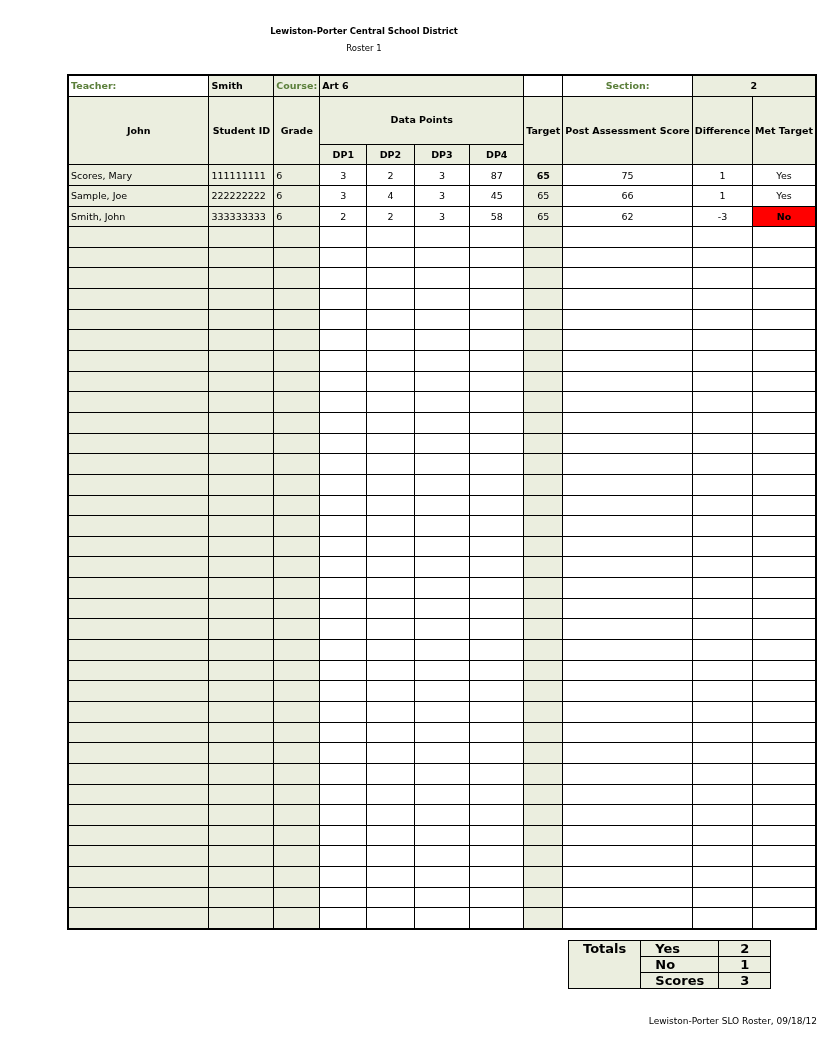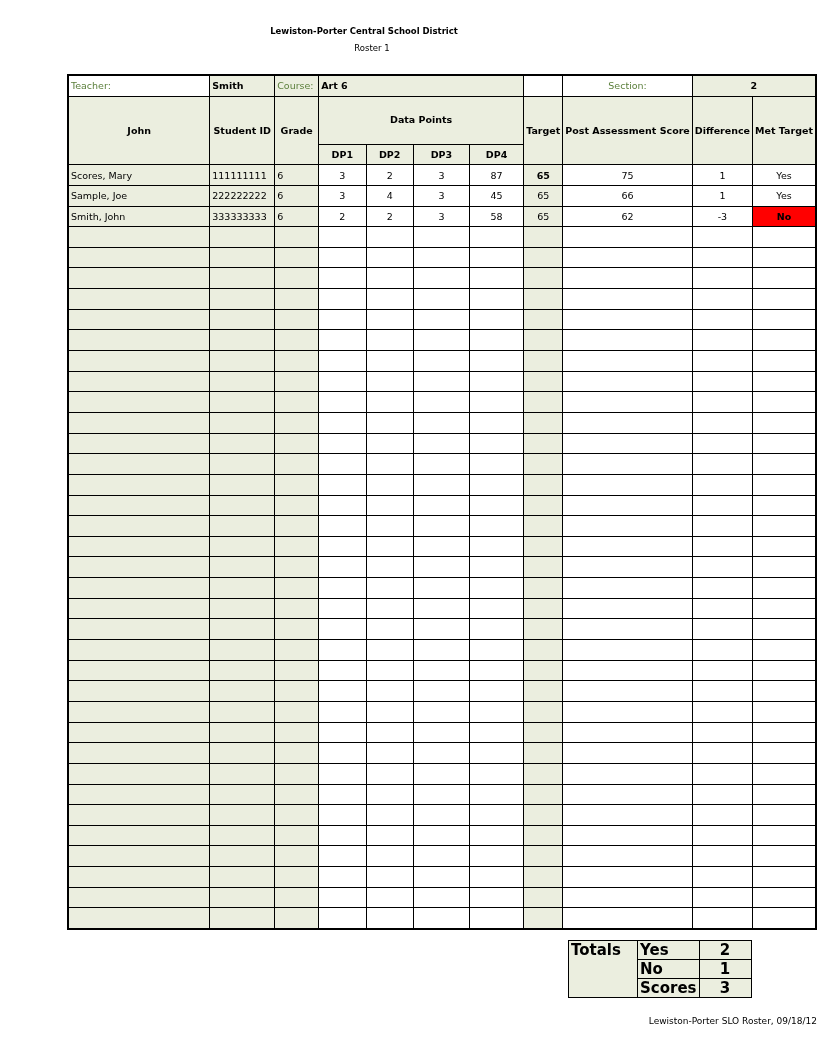--- a/index.html
+++ b/index.html
@@ -1,31 +1,31 @@
 <!DOCTYPE html>
 <html><head>
 <meta charset="utf-8">
 <style>
   html,body{margin:0;padding:0;background:#fff;}
   body{width:817px;height:1057px;position:relative;font-family:"DejaVu Sans",sans-serif;color:#000;overflow:hidden;}
   .title{position:absolute;left:0;width:728px;text-align:center;font-size:8.5px;}
   #t1{top:26px;font-weight:bold;}
-  #t2{top:43px;padding-left:8px;}
+  #t2{top:43px;}
   #footer{position:absolute;top:1016px;left:0;width:817px;text-align:right;font-size:9px;}
   table.roster{position:absolute;left:67px;top:74px;border-collapse:collapse;table-layout:fixed;border:2px solid #000;}
   table.roster td{border:1px solid #000;padding:0 2px;font-size:9.5px;height:19.65px;overflow:hidden;white-space:nowrap;}
   .g{background:#ebeedf;}
   .w{background:#fff;}
-  .lbl{color:#5b7f3b;font-weight:normal;}
+  .lbl{color:#5b7f3b;font-weight:bold;}
   .b{font-weight:bold;}
   .c{text-align:center;}
   .hdr td{font-weight:bold;text-align:center;white-space:normal;line-height:1.25;}
   .no{background:#ff0000;font-weight:bold;}
   table.totals{position:absolute;left:568px;top:940px;border-collapse:collapse;table-layout:fixed;border:1px solid #000;}
-  table.totals td{border:1px solid #000;font-size:15px;font-weight:bold;height:14.5px;padding:0 2px;background:#ebeedf;}
+  table.totals td{border:1px solid #000;font-size:13px;font-weight:bold;height:14.5px;padding:0 14px;background:#ebeedf;}
 </style>
 </head>
 <body>
 
 <div class="title" id="t1">Lewiston-Porter Central School District</div>
 <div class="title" id="t2">Roster 1</div>
 
 <table class="roster">
   <colgroup>
     <col style="width:144px">

